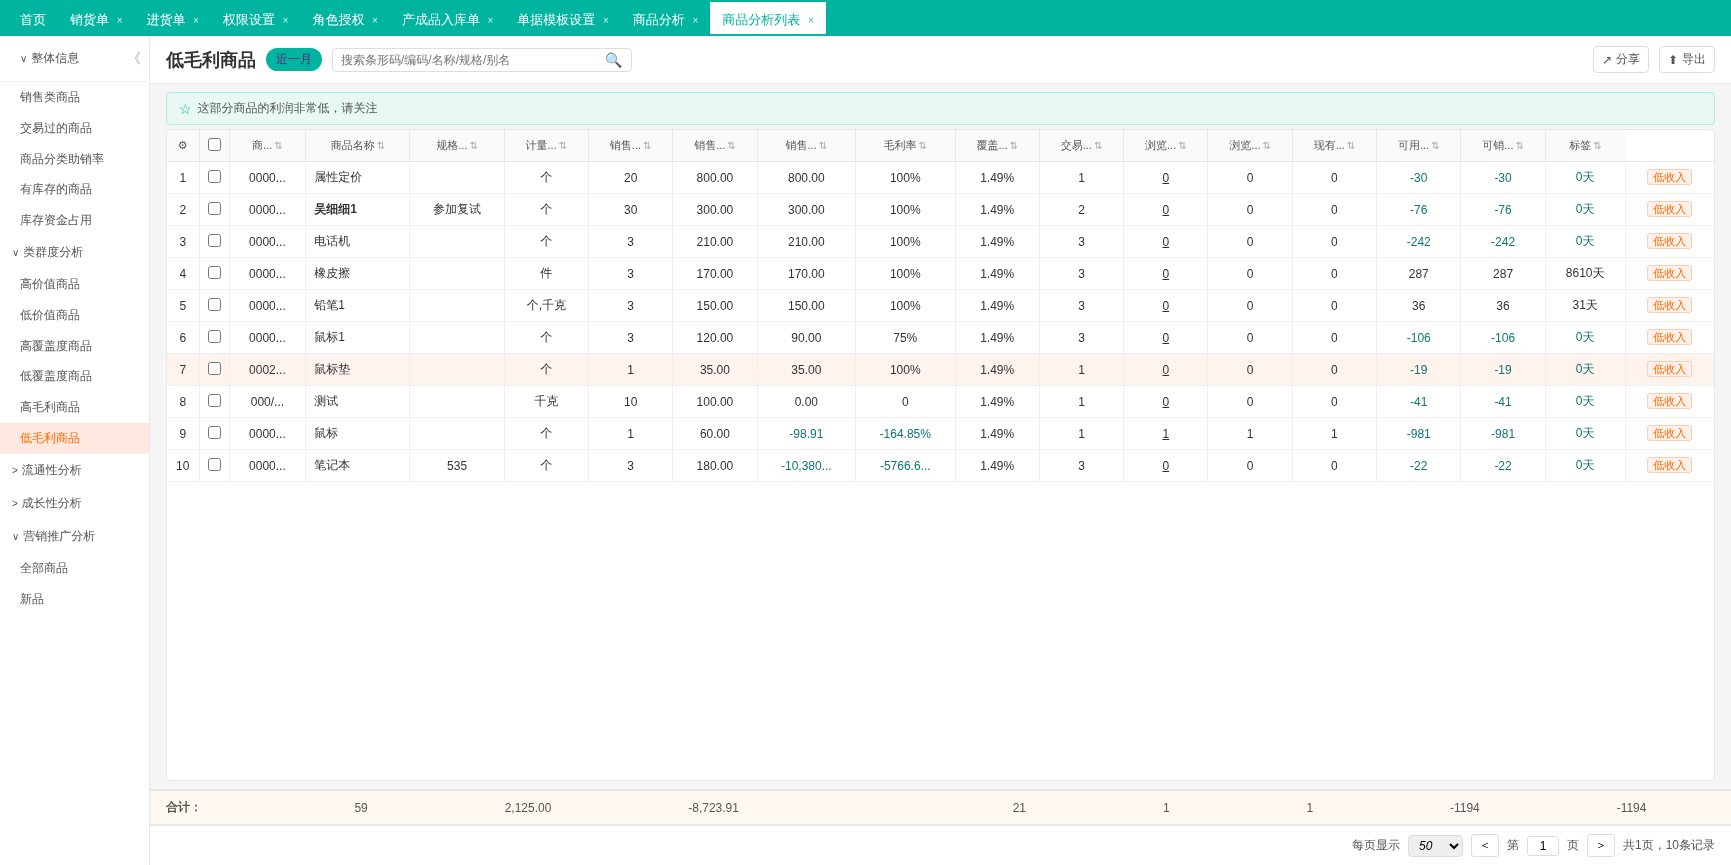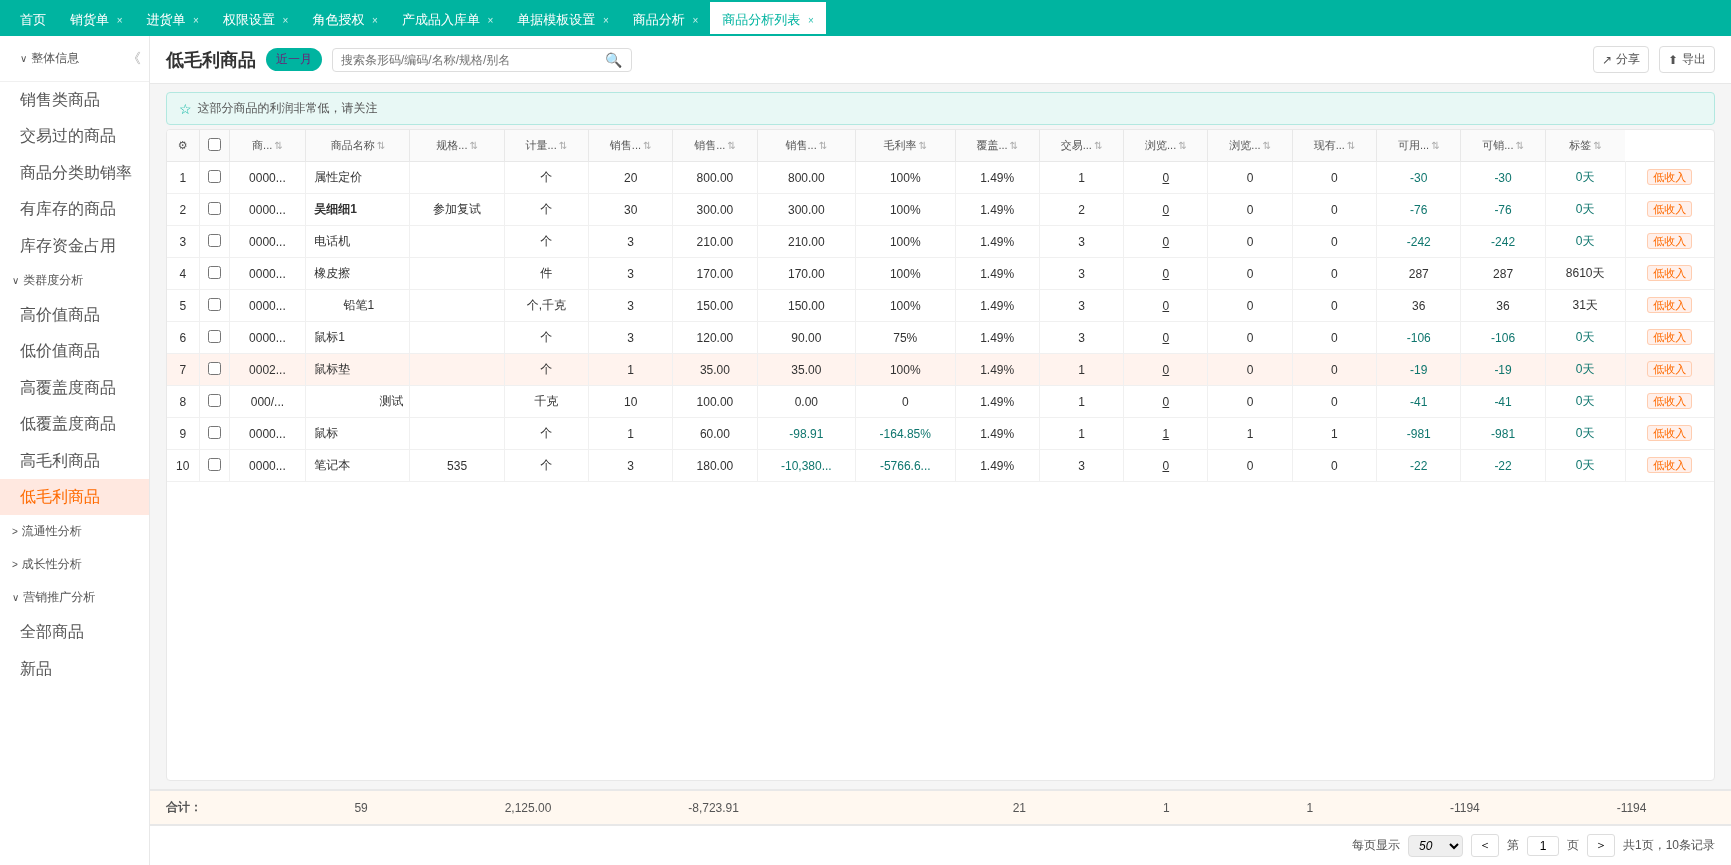--- a/index.html
+++ b/index.html
@@ -43,21 +43,21 @@
       display: flex;
       align-items: center;
       padding: 8px 12px;
       font-size: 12px;
       color: #555;
       cursor: pointer;
     }
     .sidebar-group-title .arrow { margin-right: 4px; font-size: 10px; }
     .sidebar-item {
       padding: 7px 12px 7px 20px;
-      font-size: 16px;
+      font-size: 12px;
       color: #555;
       cursor: pointer;
       line-height: 1.4;
     }
     .sidebar-item.active { background: #ffe8e0; color: #ff6a00; }
 
     
     .main-content {
       flex: 1;
       display: flex;
@@ -548,21 +548,21 @@
       <td class="">287</td>
       <td class="">8610天</td>
       <td><span class="tag-badge">低收入</span></td>
     </tr>
             <tr>
       <td>5</td>
       <td class="checkbox-cell">
         <input type="checkbox" style="">
       </td>
       <td>0000...</td>
-      <td style="text-align:center;padding-left:8px;">铅笔1</td>
+      <td style="text-align:left;padding-left:8px;">铅笔1</td>
       <td></td>
       <td>个,千克</td>
       <td>3</td>
       <td>150.00</td>
       <td class="">150.00</td>
       <td class="">100%</td>
       <td>1.49%</td>
       <td>3</td>
       <td><span class="underline-link">0</span></td>
       <td>0</td>
@@ -617,21 +617,21 @@
       <td class="text-red">-19</td>
       <td class="text-red">0天</td>
       <td><span class="tag-badge">低收入</span></td>
     </tr>
             <tr>
       <td>8</td>
       <td class="checkbox-cell">
         <input type="checkbox" style="">
       </td>
       <td>000/...</td>
-      <td style="text-align:right;padding-left:8px;">测试</td>
+      <td style="text-align:left;padding-left:8px;">测试</td>
       <td></td>
       <td>千克</td>
       <td>10</td>
       <td>100.00</td>
       <td class="">0.00</td>
       <td class="">0</td>
       <td>1.49%</td>
       <td>1</td>
       <td><span class="underline-link">0</span></td>
       <td>0</td>

